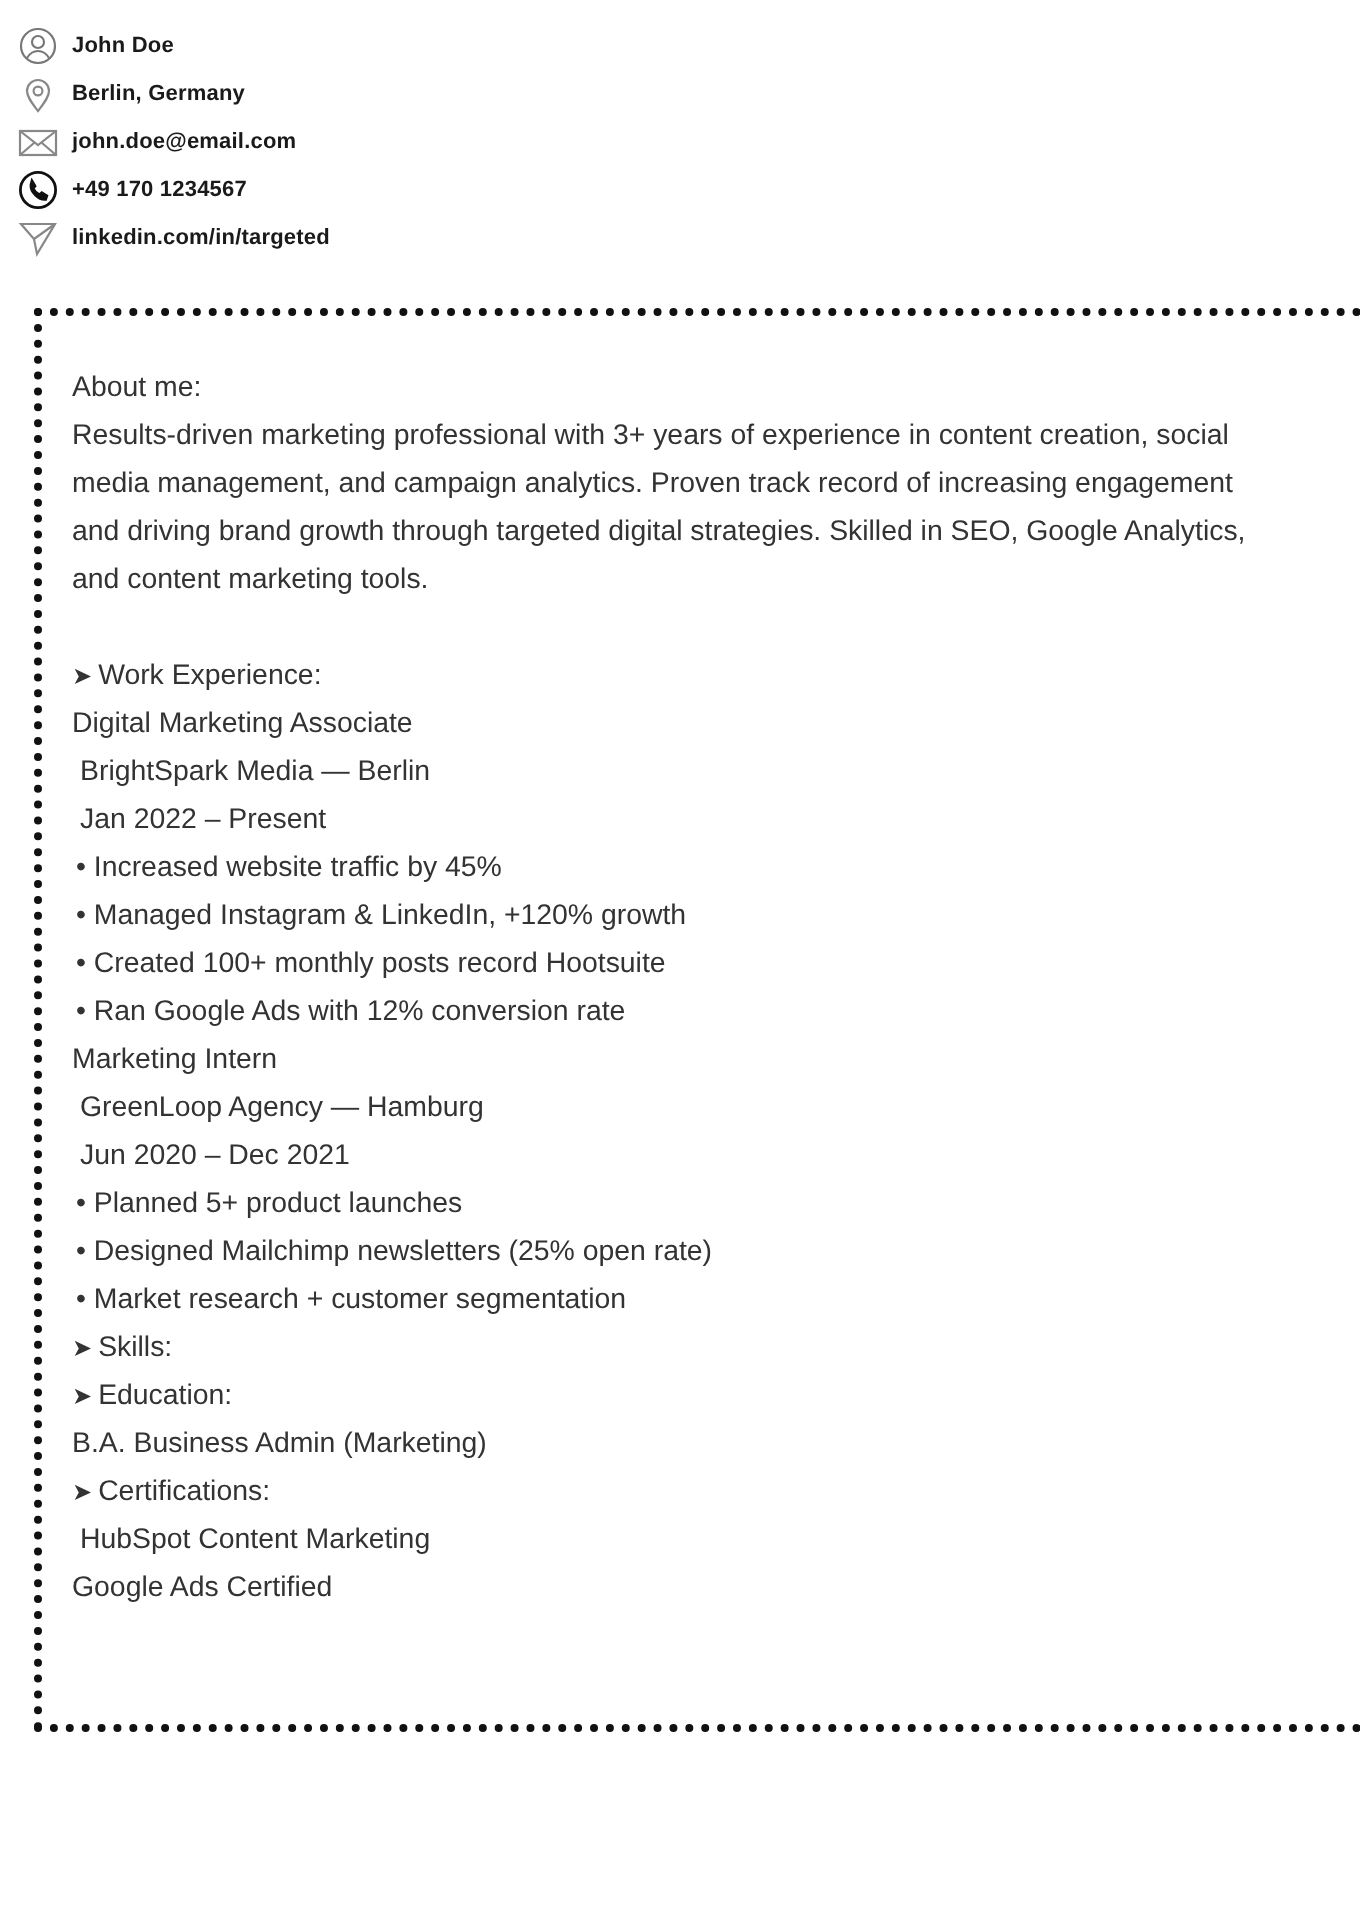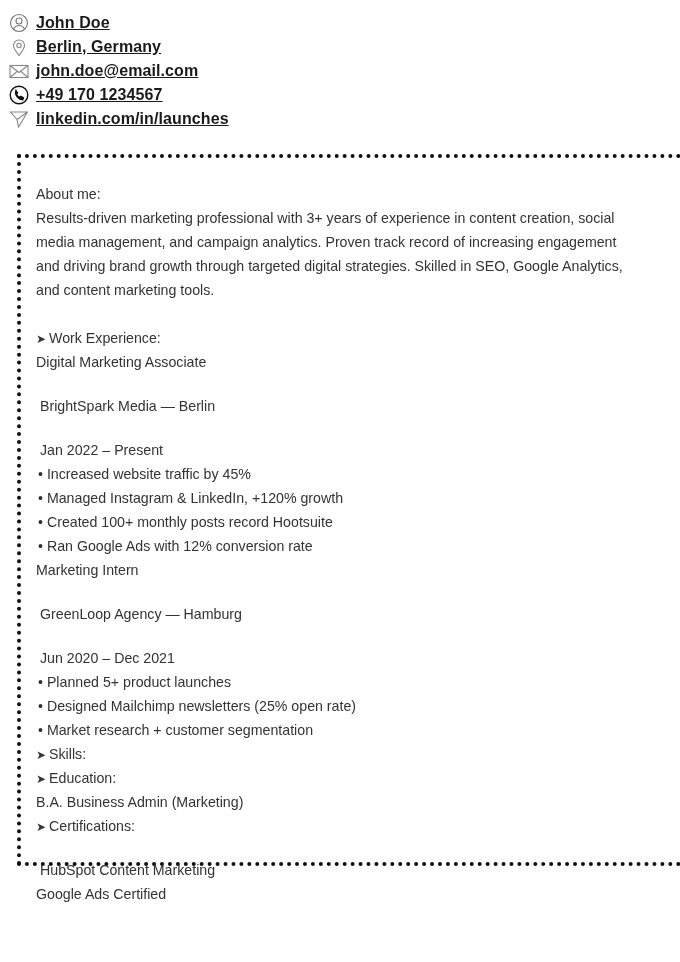--- a/index.html
+++ b/index.html
@@ -3,32 +3,32 @@
   <meta charset="utf-8">
   <style>
     * { margin: 0; padding: 0; box-sizing: border-box; }
     html, body { width: 680px; height: 962px; background: #ffffff; overflow: hidden; }
     body { position: relative; font-family: "Liberation Sans", "DejaVu Sans", sans-serif; }
 
     .contact { position: absolute; left: 8px; top: 11px; }
     .contact-row { display: flex; align-items: center; height: 24px; }
     .contact-row .icon { width: 22px; height: 22px; display: inline-flex; align-items: center; justify-content: center; margin-right: 6px; }
     .contact-row .icon svg { width: 20px; height: 20px; }
-    .contact-row .txt { font-size: 16px; font-weight: bold; color: #1a1a1a; letter-spacing: 0.1px; text-decoration: underline; }
+    .contact-row .txt { font-size: 11px; font-weight: bold; color: #1a1a1a; letter-spacing: 0.1px; }
 
     .frame {
       position: absolute; left: 17px; top: 154px; width: 680px; height: 712px;
       border-top: 4px dotted #111;
       border-left: 4px dotted #111;
       border-bottom: 4px dotted #111;
     }
 
     .content { position: absolute; left: 36px; top: 182px; width: 630px; color: #333; font-size: 14.2px; }
     .line { height: 24px; line-height: 24px; white-space: nowrap; }
-    .indent { padding-left: 4px; margin-top: 20px; }
+    .indent { padding-left: 4px; }
     .bullet { padding-left: 2px; }
     .gap { height: 24px; }
     .arrow { font-size: 12px; margin-right: 3px; }
   </style>
 </head>
 <body>
 
 <div class="contact">
   <div class="contact-row">
     <span class="icon">
@@ -66,21 +66,21 @@
         </svg>
     </span>
     <span class="txt">+49 170 1234567</span>
   </div>
   <div class="contact-row">
     <span class="icon">
       <svg viewBox="0 0 20 20" fill="none" stroke="#888" stroke-width="1.1">
           <path d="M1.5 3l17 0-9 15-1.5-7.5z M8 10.5l10.5-7.5"></path>
         </svg>
     </span>
-    <span class="txt">linkedin.com/in/launches</span>
+    <span class="txt">linkedin.com/in/targeted</span>
   </div>
 </div>
 
 <div class="frame"></div>
 
 <div class="content">
   <div class="line">About me:</div>
   <div class="line">Results-driven marketing professional with 3+ years of experience in content creation, social</div>
   <div class="line">media management, and campaign analytics. Proven track record of increasing engagement</div>
   <div class="line">and driving brand growth through targeted digital strategies. Skilled in SEO, Google Analytics,</div>

